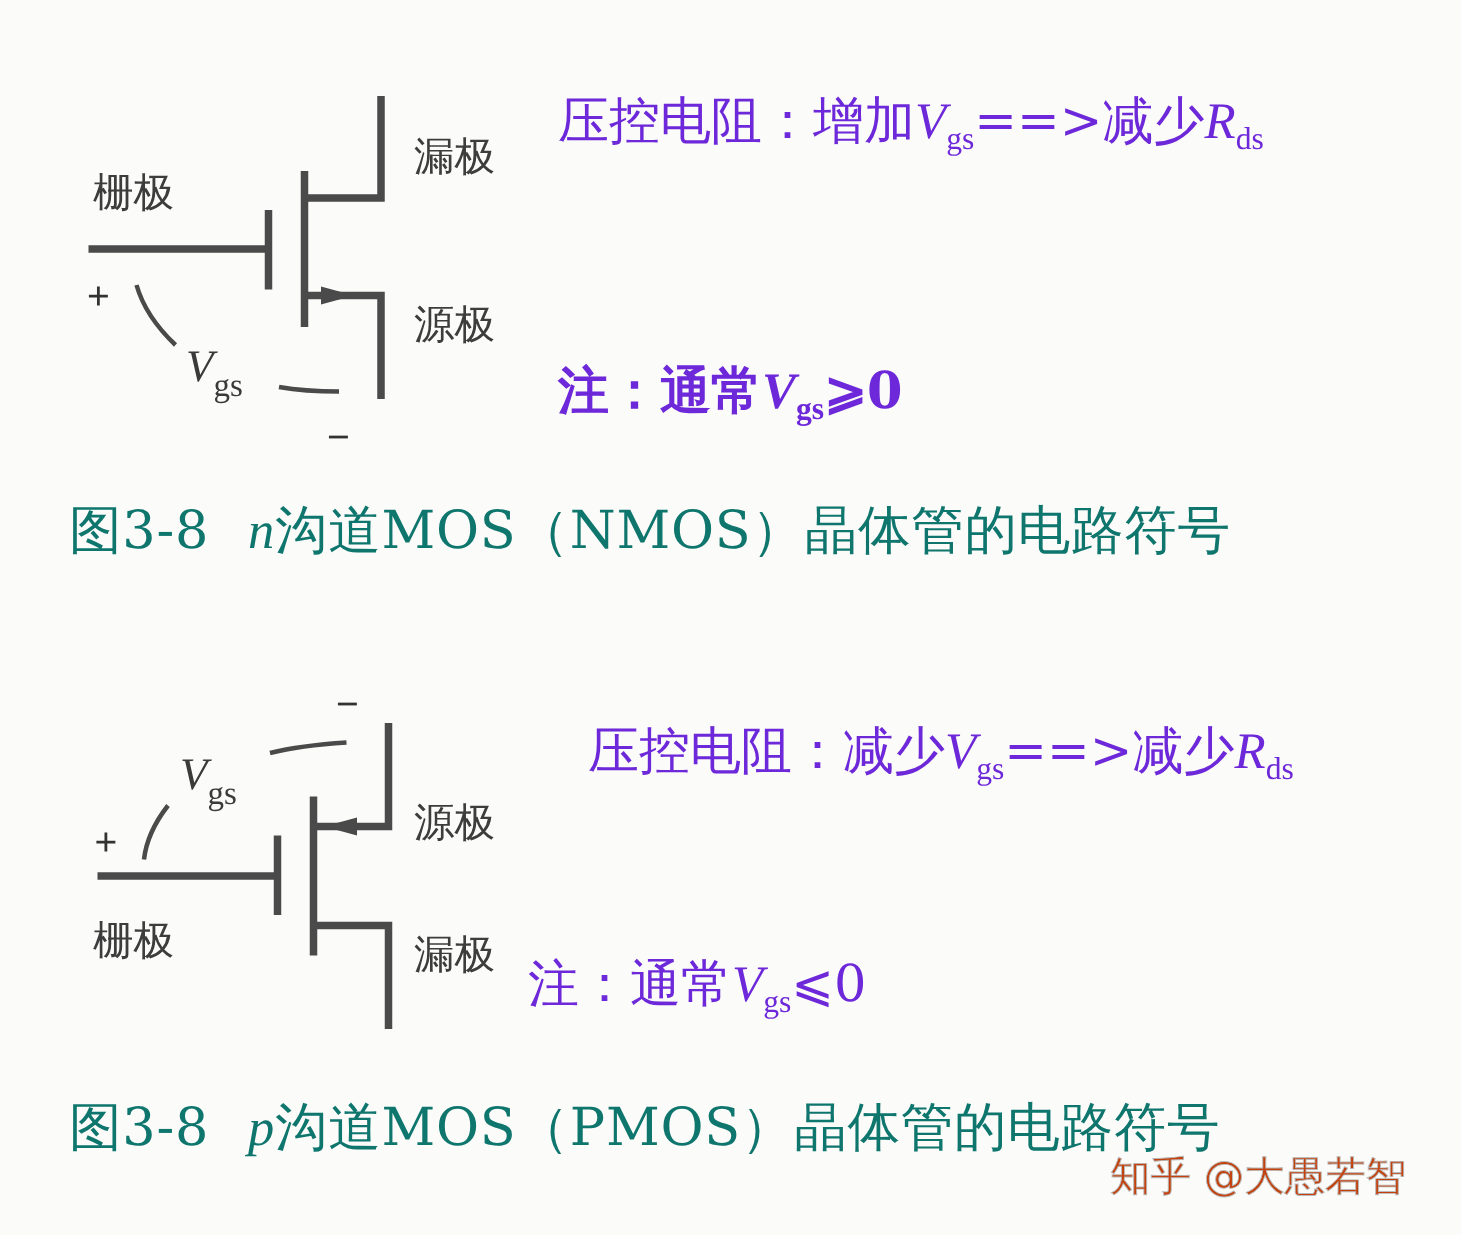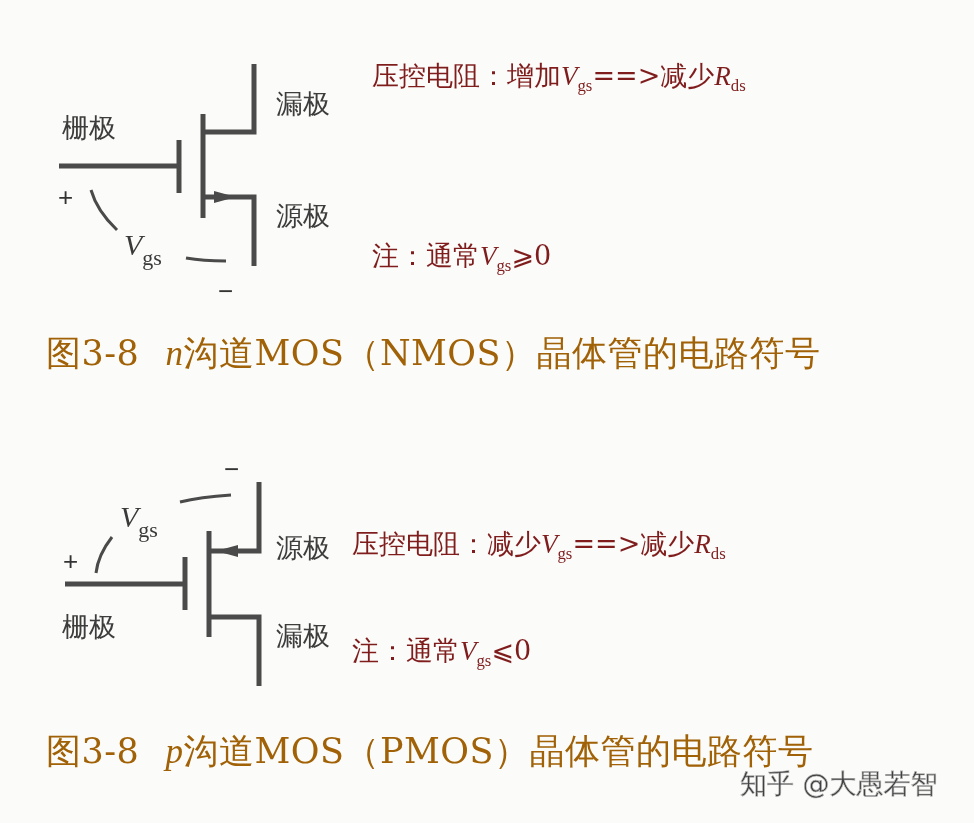--- a/index.html
+++ b/index.html
@@ -5,28 +5,28 @@
   html, body { margin: 0; padding: 0; }
   body {
     width: 974px; height: 823px; position: relative; overflow: hidden;
     background: #fbfbf9;
     font-family: "DejaVu Serif", "Liberation Serif", serif;
     color: #3a3a3a;
   }
   .abs { position: absolute; white-space: nowrap; }
   svg.circuit { position: absolute; left: 0; top: 0; }
   .label { font-size: 27px; color: #3d3d3d; }
-  .note { font-size: 27px; color: #7f1d1d; }
-  .caption { font-size: 35px; color: #a16207; letter-spacing: 0.5px; }
+  .note { font-size: 34px; color: #6d28d9; }
+  .caption { font-size: 35px; color: #0f766e; letter-spacing: 0.5px; }
   .it { font-style: italic; font-family: "Liberation Serif", "DejaVu Serif", serif; }
   .sub { font-size: 0.62em; vertical-align: -0.35em; font-style: normal; font-family: "Liberation Serif", serif; }
   .vgs { font-size: 30px; font-family: "Liberation Serif", serif; text-align: right; }
   .vgs .sub { font-size: 22px; vertical-align: -0.45em; }
   .sign { font-size: 26px; font-family: "Liberation Sans", sans-serif; color: #333; }
-  .watermark { font-size: 27px; color: #404040; font-family: "DejaVu Sans", sans-serif; -webkit-text-stroke: 0.6px #b9b9b9; }
+  .watermark { font-size: 27px; color: #c2410c; font-family: "DejaVu Sans", sans-serif; -webkit-text-stroke: 0.6px #b9b9b9; }
 </style>
 </head>
 <body>
 
 <svg class="circuit" width="974" height="823">
   <g stroke="#4a4a4a" stroke-width="5" fill="none" stroke-linecap="butt">
 
     <g>
       <line x1="59" y1="166" x2="179" y2="166"></line>
       <line x1="179" y1="140" x2="179" y2="193"></line>
@@ -53,29 +53,29 @@
 </svg>
 
 <div class="abs label" style="left:62px; top:110px;">栅极</div>
 <div class="abs label" style="left:276px; top:86px;">漏极</div>
 <div class="abs label" style="left:276px; top:198px;">源极</div>
 <div class="abs sign" style="left:58px; top:182px;">+</div>
 <div class="abs sign" style="left:218px; top:276px;">−</div>
 <div class="abs vgs" style="left:124px; top:228px;"><span class="it">V</span><span class="sub">gs</span></div>
 
 <div class="abs note" style="left:372px; top:58px;"><span>压控电阻：增加</span><span class="it">V</span><span class="sub">gs</span><span>==&gt;</span><span>减少</span><span class="it">R</span><span class="sub">ds</span></div>
-<div class="abs note" style="left:372px; top:238px;"><span>注：通常</span><span class="it">V</span><span class="sub">gs</span><span>⩾0</span></div>
+<div class="abs note" style="left:372px; top:238px;font-weight:bold;"><span>注：通常</span><span class="it">V</span><span class="sub">gs</span><span>⩾0</span></div>
 
 <div class="abs caption" style="left:46px; top:330px;"><span>图3-8</span><span style="display:inline-block;width:26px"></span><span class="it">n</span><span>沟道MOS（NMOS）晶体管的电路符号</span></div>
 
 <div class="abs label" style="left:62px; top:609px;">栅极</div>
 <div class="abs label" style="left:276px; top:530px;">源极</div>
 <div class="abs label" style="left:276px; top:618px;">漏极</div>
 <div class="abs sign" style="left:63px; top:546px;">+</div>
 <div class="abs sign" style="left:224px; top:454px;">−</div>
 <div class="abs vgs" style="left:120px; top:500px;"><span class="it">V</span><span class="sub">gs</span></div>
 
-<div class="abs note" style="left:352px; top:478px;margin-top:48px;"><span>压控电阻：减少</span><span class="it">V</span><span class="sub">gs</span><span>==&gt;</span><span>减少</span><span class="it">R</span><span class="sub">ds</span></div>
+<div class="abs note" style="left:392px; top:478px;"><span>压控电阻：减少</span><span class="it">V</span><span class="sub">gs</span><span>==&gt;</span><span>减少</span><span class="it">R</span><span class="sub">ds</span></div>
 <div class="abs note" style="left:352px; top:633px;"><span>注：通常</span><span class="it">V</span><span class="sub">gs</span><span>⩽0</span></div>
 
 <div class="abs caption" style="left:46px; top:728px;"><span>图3-8</span><span style="display:inline-block;width:26px"></span><span class="it">p</span><span>沟道MOS（PMOS）晶体管的电路符号</span></div>
 
 <div class="abs watermark" style="left:740px; top:766px;">知乎 @大愚若智</div>
 
 </body></html>

